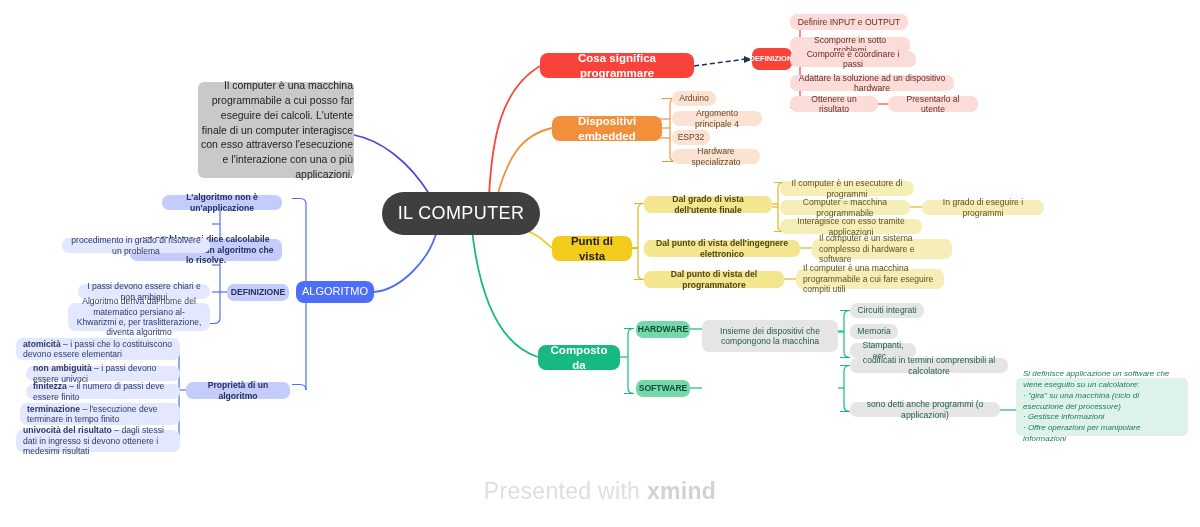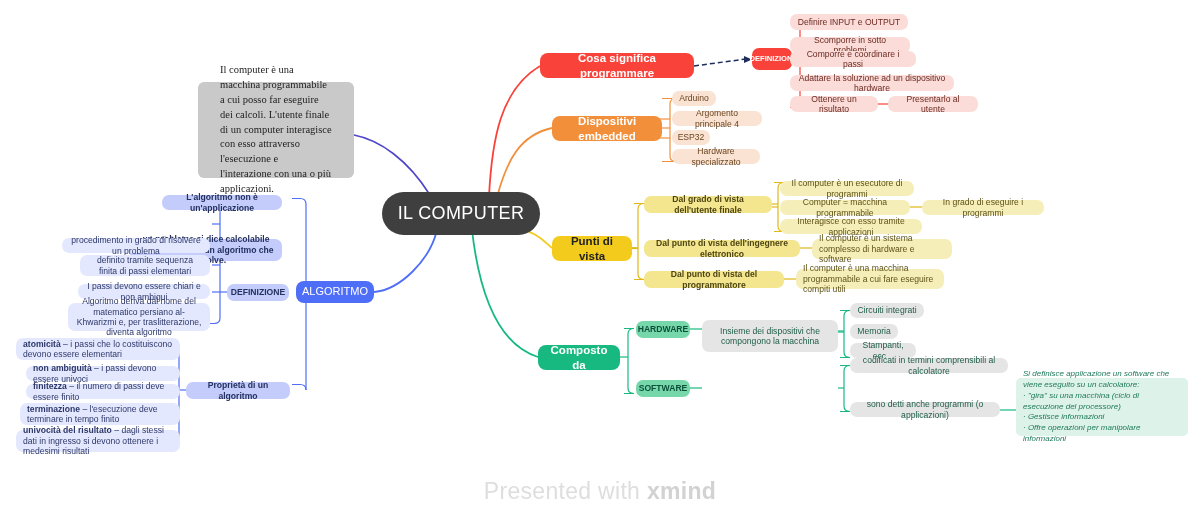--- a/index.html
+++ b/index.html
@@ -49,23 +49,22 @@
   .s-yellow{background:#f6eeb8;color:#5c5218;}
   .s-yellow-strong{background:#f3e68e;color:#4e4514;font-weight:bold;}
   .s-green{background:#e5e5e5;color:#1d5c45;}
   .s-green-strong{background:#76d7ab;color:#0d4f38;font-weight:bold;}
   .s-blue{background:#e3e8fe;color:#2c3768;}
   .s-blue-strong{background:#c3ccfb;color:#24305f;font-weight:bold;}
   .s-red-strong{background:#f9423a;color:#ffffff;font-weight:bold;}
 
   .note-gray{
     background:#c9c9c9;color:#1d1d1d;border-radius:6px;
-    font-size:10.5px;line-height:1.42;padding:7px 22px;
-    text-align:left;
-    font-family:Liberation Serif, serif;
+    font-size:10.5px;line-height:1.42;padding:7px 1px;
+    text-align:right;
   }
 
   .italic-note{
     background:#ddf2e8;color:#1f7a5c;
     font-style:italic;font-size:8px;line-height:1.35;
     text-align:left;border-radius:5px;padding:5px 7px;
     justify-content:flex-start;
   }
   .italic-note span{text-align:left;}
   .txt-sm{font-size:8.6px;}
@@ -327,23 +326,20 @@
 
   <div class="node s-blue-strong pad-a txt-sm" style="left:162px;top:195px;width:120px;height:15px;">
     <span>L'algoritmo non è un'applicazione</span>
   </div>
   <div class="node s-blue-strong pad-a txt-sm" style="left:130px;top:213px;width:152px;height:22px;margin-top:26px;">
     <span>un problema si dice calcolabile se e solo esiste un algoritmo che lo risolve.</span>
   </div>
   <div class="node s-blue pad-a txt-sm" style="left:62px;top:238px;width:148px;height:15px;">
     <span>procedimento in grado di risolvere un problema</span>
   </div>
-  <div class="node s-blue pad-a txt-sm" style="left:80px;top:255px;width:130px;height:21px;">
-    <span>definito tramite sequenza finita di passi elementari</span>
-  </div>
   <div class="node s-blue pad-a txt-sm" style="left:78px;top:284px;width:132px;height:15px;">
     <span>I passi devono essere chiari e non ambigui</span>
   </div>
   <div class="node s-blue pad-a txt-sm" style="left:68px;top:303px;width:142px;height:28px;">
     <span>Algoritmo deriva dal nome del matematico persiano al-Khwarizmi e, per traslitterazione, diventa algoritmo</span>
   </div>
 
   <div class="node s-blue-strong pad-a txt-sm" style="left:186px;top:382px;width:104px;height:17px;">
     <span>Proprietà di un algoritmo</span>
   </div>

